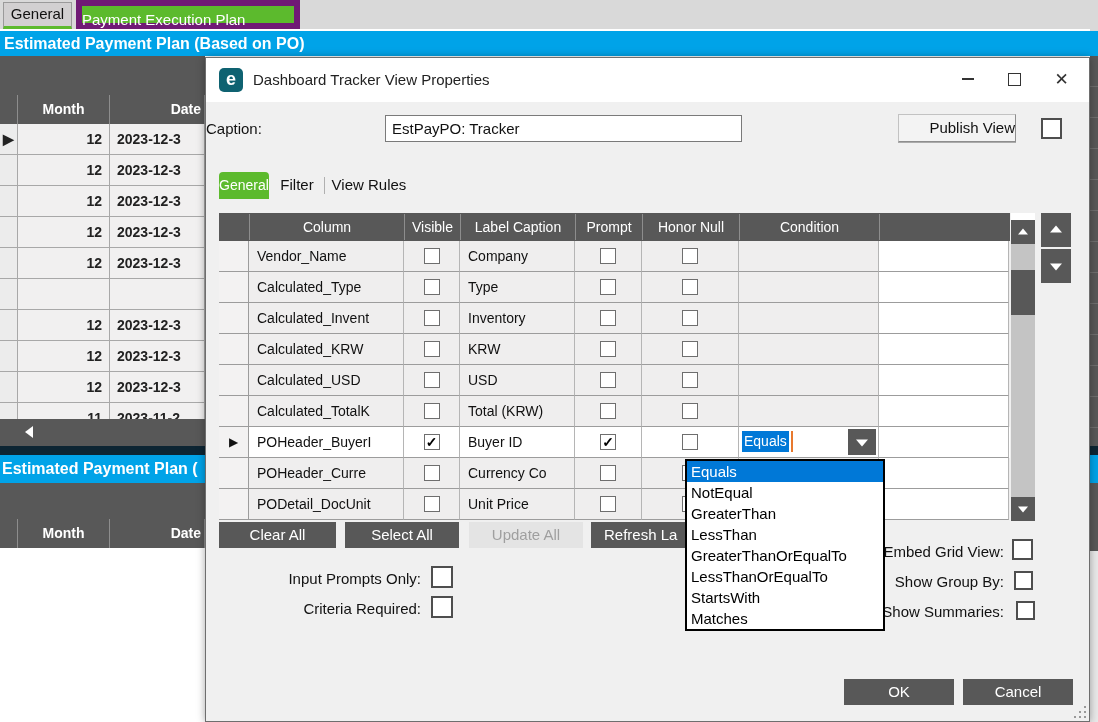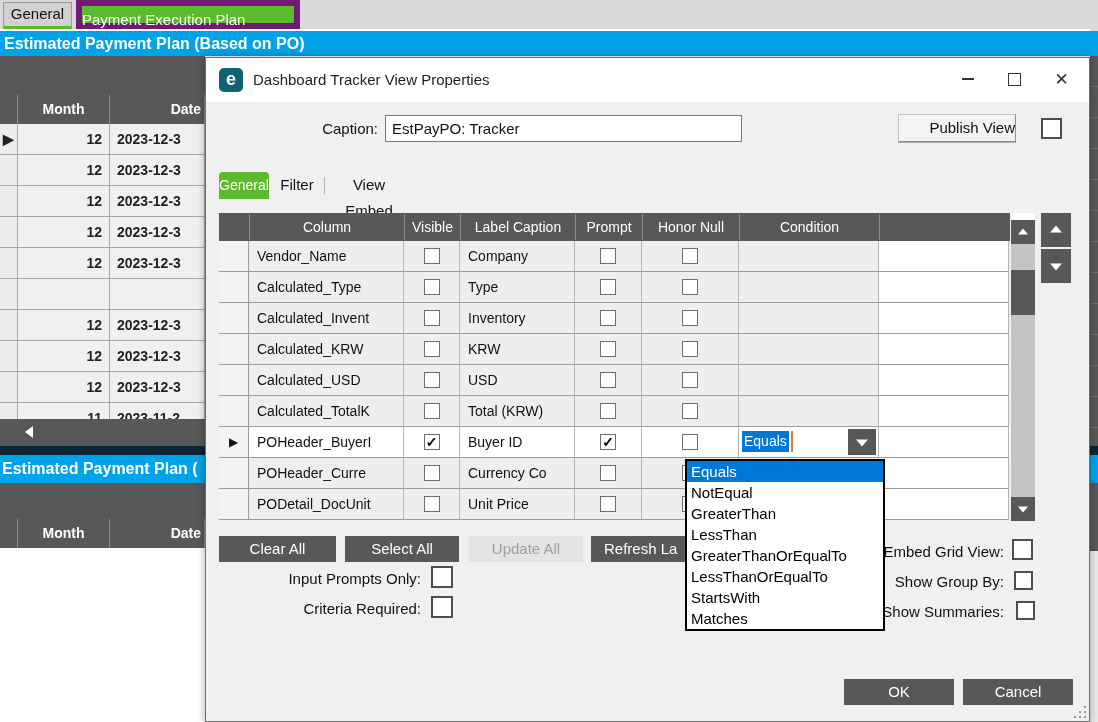--- a/index.html
+++ b/index.html
@@ -44,22 +44,22 @@
   .titlebar { position:absolute; left:0; top:0; width:100%; height:44px; background:#fff; }
   .logo { position:absolute; left:13px; top:10px; width:24px; height:24px; background:#0f6271; border-radius:5px;
     color:#fff; font-weight:700; font-size:18px; text-align:center; line-height:22px; }
   .dlg-title { position:absolute; left:47px; top:0; height:51px; line-height:44px; font-size:15px; color:#222; }
   .winbtns { position:absolute; right:4px; top:2px; display:flex; }
   .winbtn { width:47px; height:38px; display:flex; align-items:center; justify-content:center; }
   .glyph-min { width:12px; height:2px; background:#333; }
   .glyph-max { width:13px; height:13px; border:1px solid #333; }
   .glyph-close { font-size:17px; color:#333; line-height:1; }
 
-  .caption-label { position:absolute; left:0; top:58px; width:172px; height:26px; text-align:right;
-    font-size:15px; line-height:26px; color:#111;padding-left:21px; }
+  .caption-label { position:absolute; left:0; top:58px; width:172px; height:26px; text-align:left;
+    font-size:15px; line-height:26px; color:#111; }
   .caption-input { position:absolute; left:179px; top:57px; width:357px; height:27px; border:1px solid #7a7a7a;
     background:#fff; font-size:15px; padding-left:6px; color:#111; }
   .publish-btn { position:absolute; left:692px; top:56px; width:118px; height:28px; background:#f3f3f3;
     border:1px solid; border-color:#c2c2c2 #8e8e8e #8e8e8e #c2c2c2; font-size:15px; color:#111;
     text-align:right; line-height:26px; box-shadow:0 1px 0 #aaa; }
   .publish-cb { position:absolute; left:835px; top:60px; width:21px; height:21px; background:#fff; border:2px solid #4e4e4e; }
 
   .dlg-tabs { position:absolute; left:0; top:114px; width:100%; height:27px; }
   .tab-general { position:absolute; left:13px; top:0; width:50px; height:27px; background:#5cba2d; color:#fff;
     font-size:14px; text-align:center; line-height:26px; border-radius:4px 4px 0 0; }
@@ -103,21 +103,21 @@
     border-left:5px solid transparent; border-right:5px solid transparent; border-bottom:6px solid #fff; }
   .sb-tri-down { position:absolute; left:50%; top:50%; transform:translate(-50%,-40%); width:0; height:0;
     border-left:5px solid transparent; border-right:5px solid transparent; border-top:6px solid #fff; }
 
   
   .mv-btns { position:absolute; left:835px; top:155px; width:30px; }
   .mv-btns .mv { position:relative; width:30px; height:34px; background:#585858; margin-bottom:2px; }
 
   
   .act-btn { position:absolute; top:464px; height:26px; background:#585858; color:#fff; font-size:15px;
-    text-align:center; line-height:25px; overflow:hidden; white-space:nowrap;margin-top:14px; }
+    text-align:center; line-height:25px; overflow:hidden; white-space:nowrap; }
   .b-clear { left:13px; width:117px; }
   .b-select { left:139px; width:114px; }
   .b-update { left:263px; width:114px; background:#e4e4e4; color:#9f9f9f; }
   .b-refresh { left:385px; width:152px; text-align:left; padding-left:13px; }
 
   
   .opt-label { position:absolute; font-size:15px; color:#111; line-height:22px; text-align:right; white-space:nowrap; }
   .opt-cb { position:absolute; background:#fff; border:2px solid #4e4e4e; }
   .l-lab1 { left:5px; top:510px; width:210px; } .l-cb1 { left:225px; top:508px; width:22px; height:22px; }
   .l-lab2 { left:5px; top:540px; width:210px; } .l-cb2 { left:225px; top:538px; width:22px; height:22px; }
@@ -246,21 +246,21 @@
 
     <div class="caption-label">Caption:</div>
     <input class="caption-input" type="text" value="EstPayPO: Tracker" style="">
     <div class="publish-btn">Publish View</div>
     <div class="publish-cb"></div>
 
     <div class="dlg-tabs">
       <div class="tab-general">General</div>
       <div class="tab-filter">Filter</div>
       <div class="tab-sep"></div>
-      <div class="tab-viewrules">View Embed</div>
+      <div class="tab-viewrules">View Rules</div>
     </div>
 
     <div id="grid">
       <div class="g-hdr">
         <div class="c-sel"></div>
         <div class="c-col">Column</div>
         <div class="c-vis">Visible</div>
         <div class="c-lab">Label Caption</div>
         <div class="c-pro">Prompt</div>
         <div class="c-hon">Honor Null</div>

